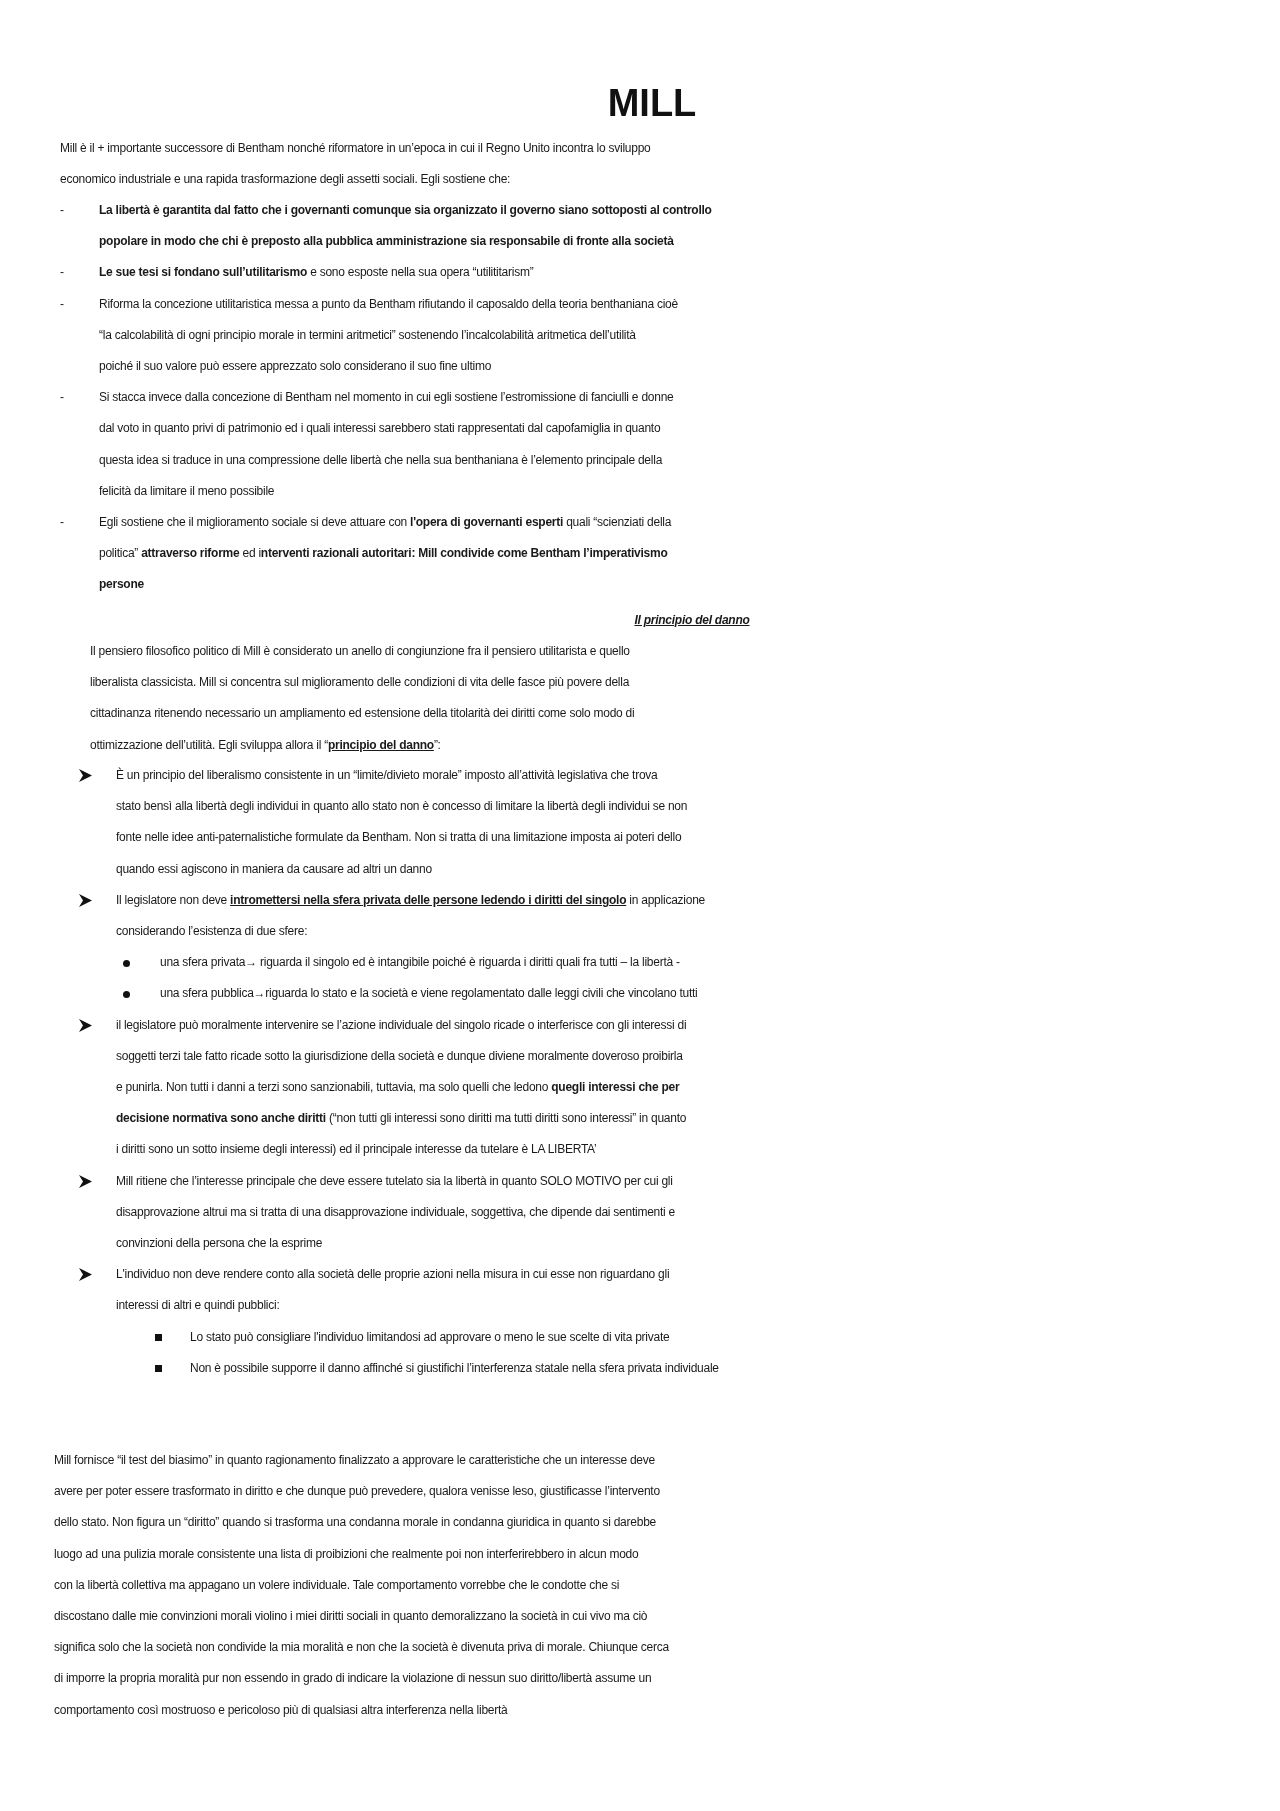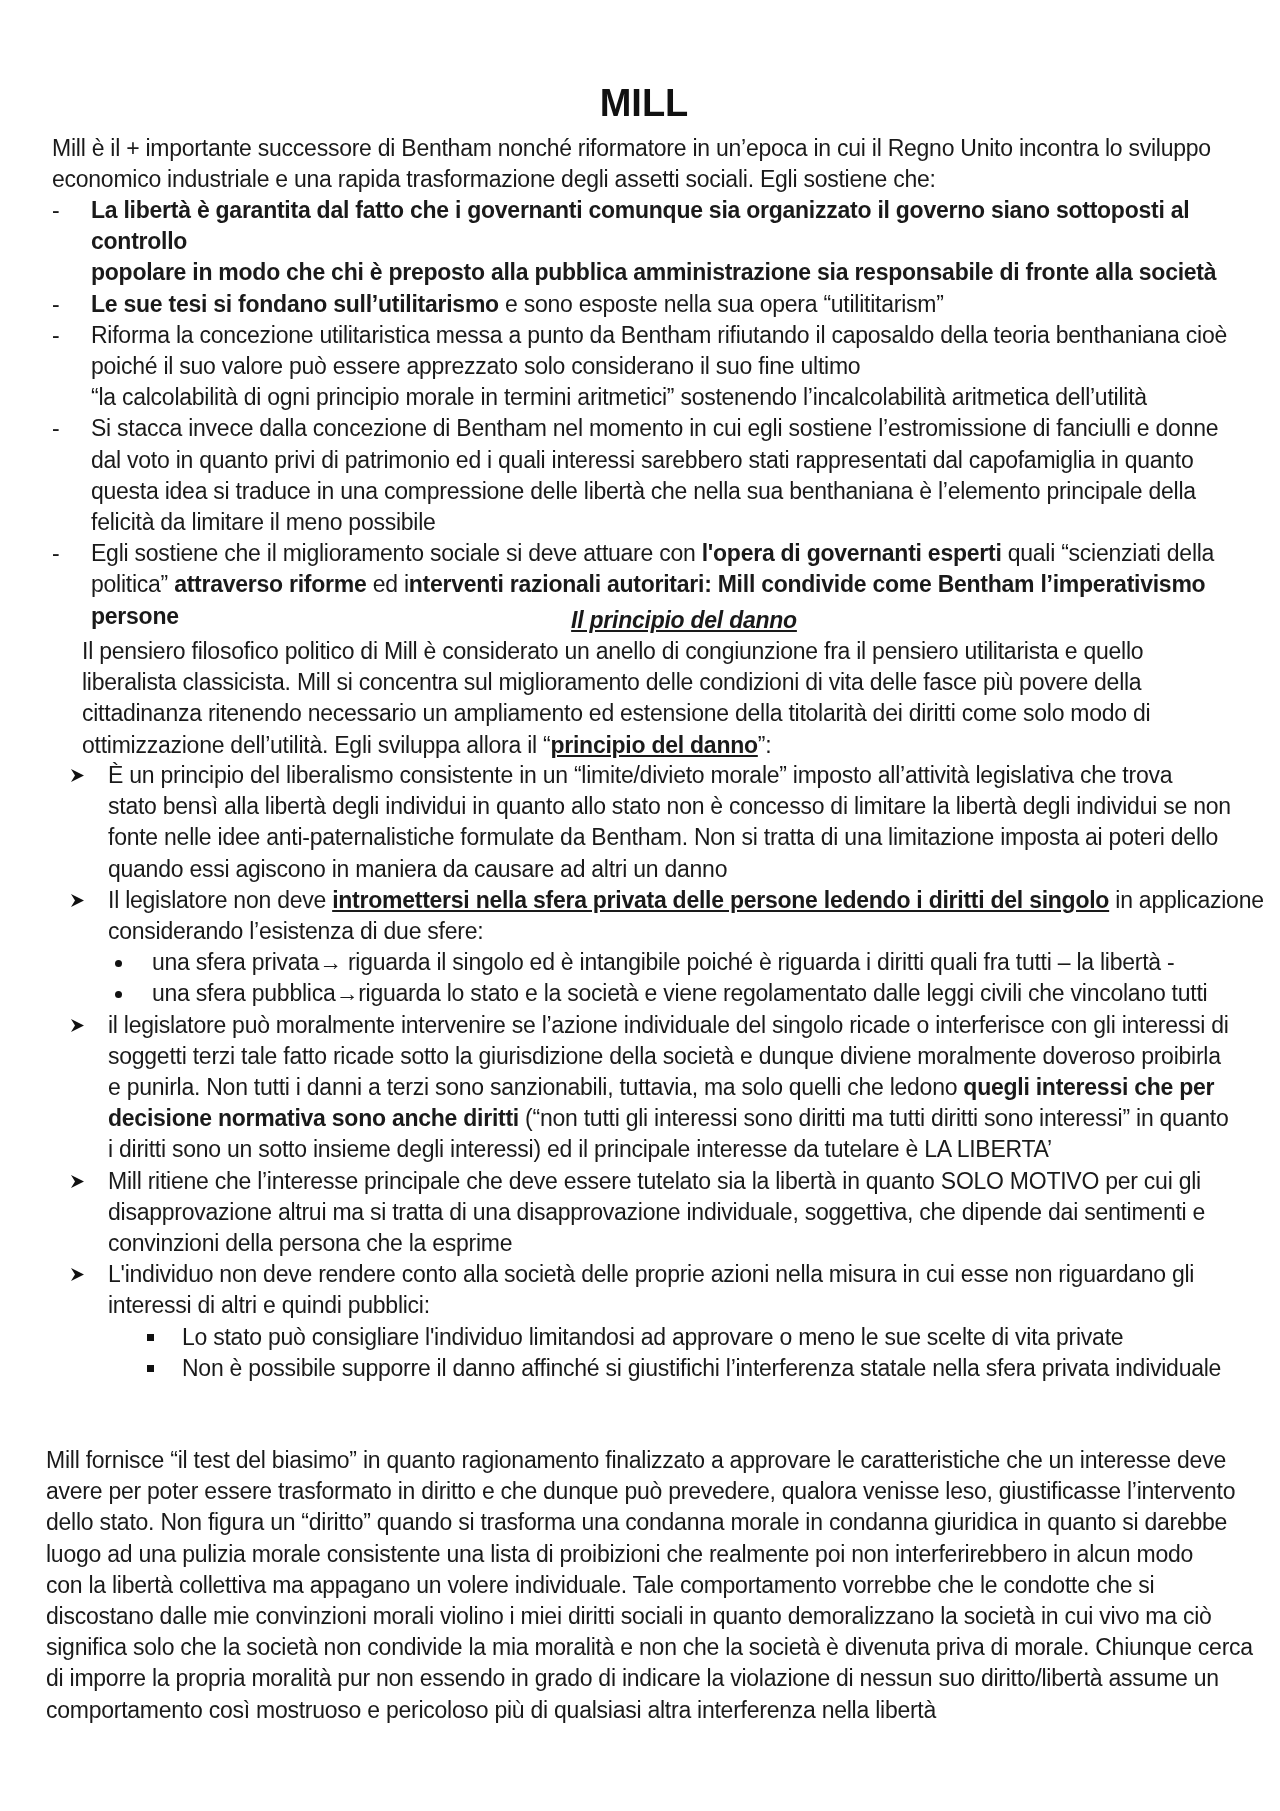--- a/index.html
+++ b/index.html
@@ -1,25 +1,25 @@
 <!DOCTYPE html>
 <html><head>
 <meta charset="utf-8">
 <style>
   html, body { margin: 0; padding: 0; background: #ffffff; }
   body {
     width: 1280px; height: 1811px; position: relative; overflow: hidden;
     font-family: "Liberation Sans", sans-serif; color: #1a1a1a;
   }
-  .page { position: absolute; left: 4px; top: 0; width: 1179px; height: 1811px; }
+  .page { position: absolute; left: 12px; top: 0; width: 1179px; height: 1811px; }
   .title {
     position: absolute; top: 82px; left: 0; width: 1280px; text-align: center;
     font-size: 38px; font-weight: bold; letter-spacing: 0px; color: #111;
   }
-  .txt { font-size: 23px; line-height: 31.2px; letter-spacing: -0.25px; }
+  .txt { font-size: 12px; line-height: 31.2px; letter-spacing: -0.25px; }
   .block { position: absolute; }
   .row { position: relative; }
   .marker { position: absolute; top: 0; }
   .b { font-weight: bold; }
   .u { text-decoration: underline; }
   .iu { font-style: italic; font-weight: bold; text-decoration: underline; }
   .dash { font-weight: normal; }
   .arrow svg { display: block; margin-top: 8px; }
   .dot { width: 7px; height: 7px; border-radius: 50%; background: #111; margin-top: 13px; }
   .sq { width: 7px; height: 7px; background: #111; margin-top: 12px; }
@@ -41,22 +41,22 @@
         <div><span class="b">La libertà è garantita dal fatto che i governanti comunque sia organizzato il governo siano sottoposti al controllo</span></div>
         <div><span class="b">popolare in modo che chi è preposto alla pubblica amministrazione sia responsabile di fronte alla società</span></div>
       </div>
       <div class="row" style="padding-left: 39px;">
         <span class="marker dash" style="left: 0px;">-</span>
         <div><span class="b">Le sue tesi si fondano sull’utilitarismo</span><span> e sono esposte nella sua opera “utilititarism”</span></div>
       </div>
       <div class="row" style="padding-left: 39px;">
         <span class="marker dash" style="left: 0px;">-</span>
         <div><span>Riforma la concezione utilitaristica messa a punto da Bentham rifiutando il caposaldo della teoria benthaniana cioè</span></div>
+        <div><span>“la calcolabilità di ogni principio morale in termini aritmetici” sostenendo l’incalcolabilità aritmetica dell’utilità</span></div>
         <div><span>poiché il suo valore può essere apprezzato solo considerano il suo fine ultimo</span></div>
-        <div><span>“la calcolabilità di ogni principio morale in termini aritmetici” sostenendo l’incalcolabilità aritmetica dell’utilità</span></div>
       </div>
       <div class="row" style="padding-left: 39px;">
         <span class="marker dash" style="left: 0px;">-</span>
         <div><span>Si stacca invece dalla concezione di Bentham nel momento in cui egli sostiene l’estromissione di fanciulli e donne</span></div>
         <div><span>dal voto in quanto privi di patrimonio ed i quali interessi sarebbero stati rappresentati dal capofamiglia in quanto</span></div>
         <div><span>questa idea si traduce in una compressione delle libertà che nella sua benthaniana è l’elemento principale della</span></div>
         <div><span>felicità da limitare il meno possibile</span></div>
       </div>
       <div class="row" style="padding-left: 39px;">
         <span class="marker dash" style="left: 0px;">-</span>

